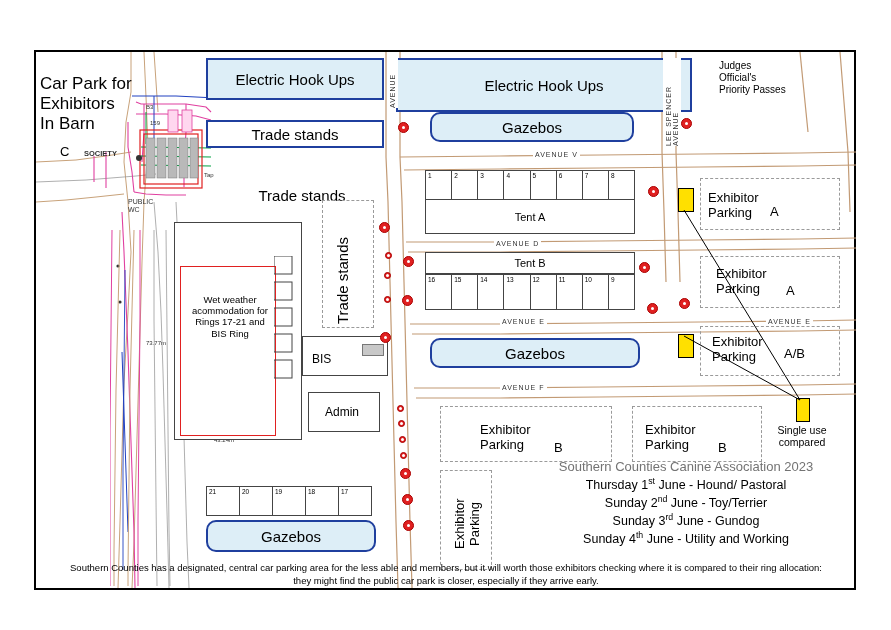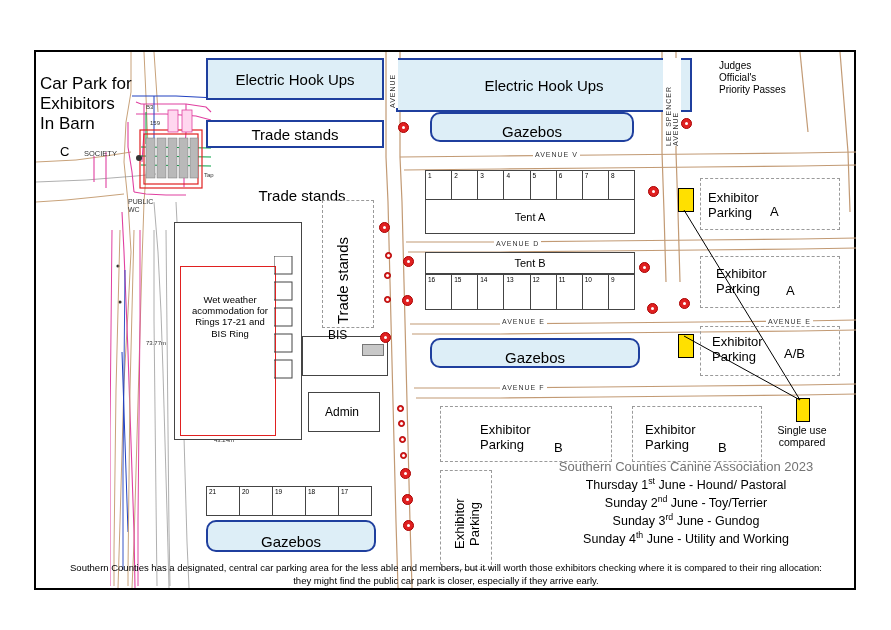--- a/index.html
+++ b/index.html
@@ -35,21 +35,21 @@
     border: 2px solid #1f3f9e;
     background: #ddeef7;
     box-sizing: border-box;
     display: flex;
     align-items: center;
     justify-content: center;
     color: #000;
     font-size: 15px;
   }
   .facility.white { background: #ffffff; }
-  .facility.rounded { border-radius: 10px; align-items: flex-end; }
+  .facility.rounded { border-radius: 10px; }
 
   
   .txt {
     color: #000;
     line-height: 1.18;
     white-space: pre-line;
   }
 
   
   .zone {
@@ -285,21 +285,21 @@
   <div class="abs txt" style="left:40px; top:74px; font-size:17px;">Car Park for
 Exhibitors
 In Barn</div>
 
   <div class="abs txt" style="left:719px; top:60px; font-size:10px;">Judges
 Official's
 Priority Passes</div>
 
   <div class="abs txt" style="left:60px; top:144px; font-size:13px;">C</div>
 
-  <div class="abs txt" style="left:84px; top:150px; font-size:7.5px; color:#333;">SOCIETY</div>
+  <div class="abs txt" style="left:84px; top:150px; font-size:7.5px; color:#333;font-weight:bold;">SOCIETY</div>
 
   <div class="abs txt" style="left:128px; top:198px; font-size:7px; color:#333;">PUBLIC
 WC</div>
 
   <div class="abs txt" style="left:150px; top:120px; font-size:6px; color:#333;">159</div>
   <div class="abs txt" style="left:146px; top:104px; font-size:6px; color:#333;">B3</div>
   <div class="abs txt" style="left:204px; top:172px; font-size:6px; color:#333;">Tap</div>
   <div class="abs txt" style="left:146px; top:340px; font-size:6px; color:#333;">73.77m</div>
   <div class="abs txt" style="left:214px; top:437px; font-size:6px; color:#333;">43.24m</div>
 
@@ -318,21 +318,21 @@
       <rect x="0" y="78" width="18" height="18"></rect>
       <rect x="0" y="104" width="18" height="18"></rect>
     </g>
   </svg>
   <div class="abs txt" style="left:184px; top:294px; width:92px; text-align:center; font-size:9.5px;">Wet weather
 acommodation for
 Rings 17-21 and
 BIS Ring</div>
 
   <div class="abs" style="left:302px; top:336px; width:86px; height:40px; border:1px solid #444; background:#fff; box-sizing:border-box;"></div>
-  <div class="abs txt" style="left:312px; top:328px; font-size:12px;margin-left:16px;">BIS</div>
+  <div class="abs txt" style="left:312px; top:352px; font-size:12px;">BIS</div>
   <div class="abs" style="left:362px; top:344px; width:20px; height:10px; background:#c8c8c8; border:1px solid #777;"></div>
 
   <div class="abs" style="left:308px; top:392px; width:72px; height:40px; border:1px solid #444; background:#fff; box-sizing:border-box;"></div>
   <div class="abs txt" style="left:325px; top:405px; font-size:12px;">Admin</div>
 
   <div class="abs ring-grid" style="left:425px; top:170px; width:210px; height:30px;">
     <div class="ring-cell">1</div>
     <div class="ring-cell">2</div>
     <div class="ring-cell">3</div>
     <div class="ring-cell">4</div>

